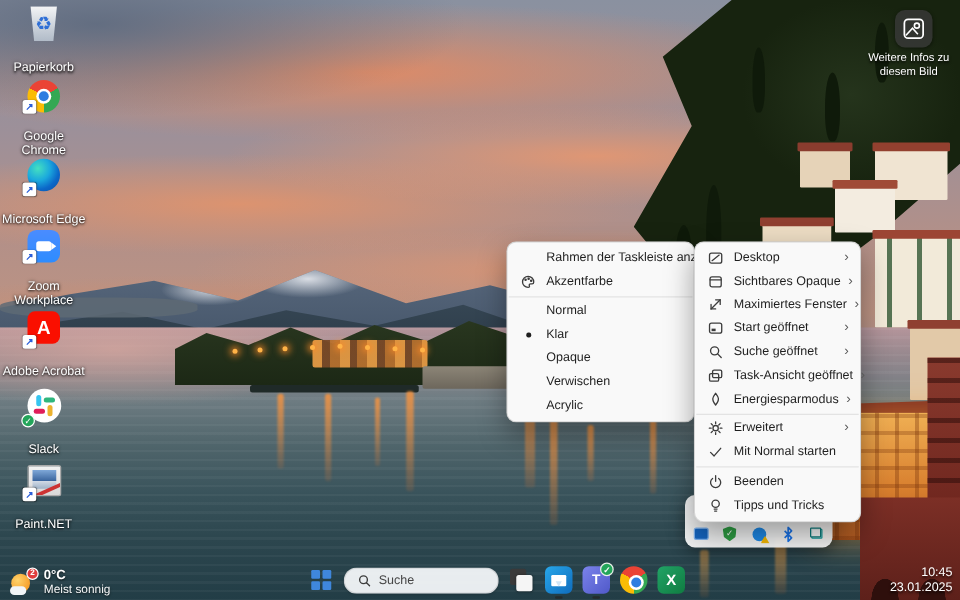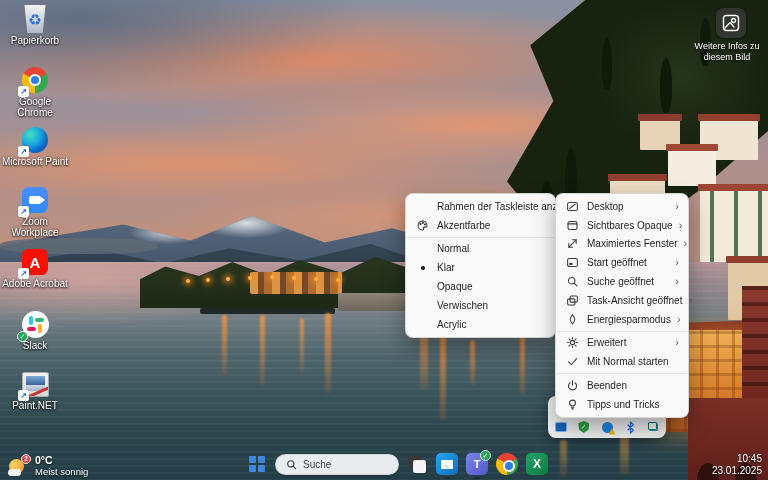--- a/index.html
+++ b/index.html
@@ -56,21 +56,21 @@
   .red-wall{position:absolute;left:742px;top:286px;width:26px;height:116px;
     background:repeating-linear-gradient(0deg,rgba(40,10,8,.5) 0 4px,rgba(0,0,0,0) 4px 16px),linear-gradient(#8a3a2e,#70271f);}
   .red-building{position:absolute;left:688px;top:398px;width:80px;height:82px;
     background:radial-gradient(18px 28px at 25% 100%,#2e0f0c 0 60%,rgba(0,0,0,0) 61%),
                radial-gradient(18px 28px at 72% 100%,#31100d 0 60%,rgba(0,0,0,0) 61%),
                linear-gradient(#7c2f26,#5d201a);}
 
   
   .dicon{position:absolute;left:0;width:70px;height:58px;display:flex;flex-direction:column;align-items:center;}
   .dicon .art{width:32px;height:32px;position:relative;display:flex;align-items:center;justify-content:center;}
-  .dicon .lbl{margin-top:0;font-size:10px;color:#fff;text-align:center;line-height:11px;
+  .dicon .lbl{margin-top:14px;font-size:10px;color:#fff;text-align:center;line-height:11px;
     text-shadow:0 1px 2px rgba(0,0,0,.9),0 0 3px rgba(0,0,0,.6);max-width:72px;}
   .shortcut{position:absolute;left:-1px;bottom:-1px;width:11px;height:11px;background:#fff;border-radius:2px;
     display:flex;align-items:center;justify-content:center;font-size:8px;color:#2b5fd9;font-weight:bold;box-shadow:0 0 1px rgba(0,0,0,.5);}
   .badge-check{position:absolute;left:-2px;bottom:-2px;width:11px;height:11px;background:#23a55a;border-radius:50%;
     border:1.5px solid #fff;color:#fff;font-size:7px;display:flex;align-items:center;justify-content:center;}
   .trash-body{width:24px;height:28px;background:linear-gradient(rgba(255,255,255,.92),rgba(198,210,222,.75));
     clip-path:polygon(6% 0,94% 0,82% 100%,18% 100%);display:flex;align-items:center;justify-content:center;}
   .trash-sym{color:#2f6fd6;font-size:15px;line-height:1;}
   .chrome-ball{width:26px;height:26px;border-radius:50%;position:relative;
     background:conic-gradient(from -60deg,#ea4335 0 120deg,#34a853 120deg 240deg,#fbbc05 240deg 360deg);}
@@ -241,21 +241,21 @@
         <div class="chrome-ball"></div>
       <div class="shortcut">↗</div>
       </div>
     <div class="lbl">Google Chrome</div>
   </div>
   <div class="dicon" style="top:124px;">
     <div class="art">
         <div class="edge-ball"></div>
       <div class="shortcut">↗</div>
       </div>
-    <div class="lbl">Microsoft Paint</div>
+    <div class="lbl">Microsoft Edge</div>
   </div>
   <div class="dicon" style="top:184px;">
     <div class="art">
         <div class="zoom-sq">
           <div class="zoom-cam"></div>
         </div>
       <div class="shortcut">↗</div>
       </div>
     <div class="lbl">Zoom Workplace</div>
   </div>

